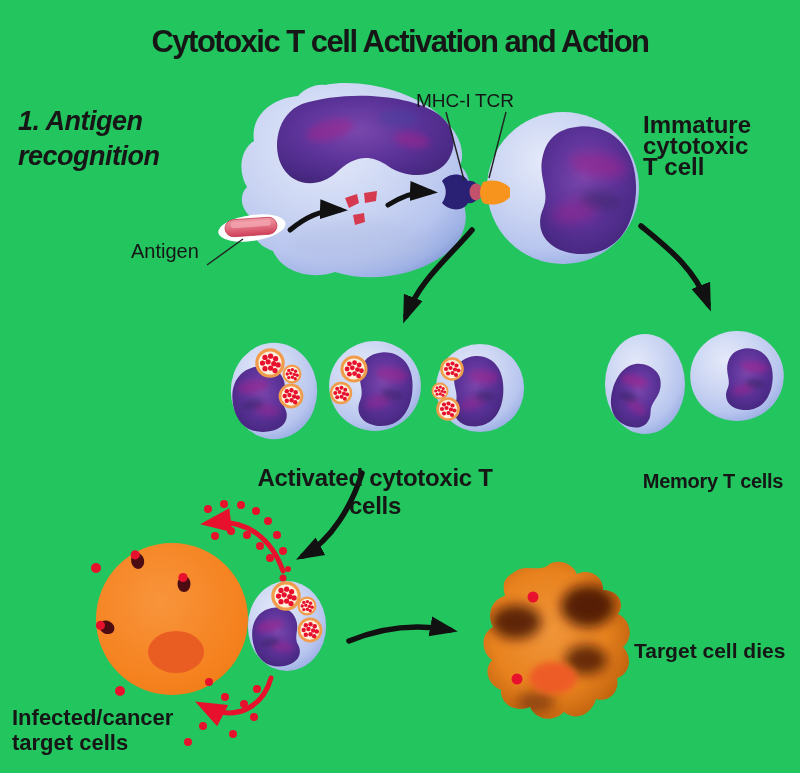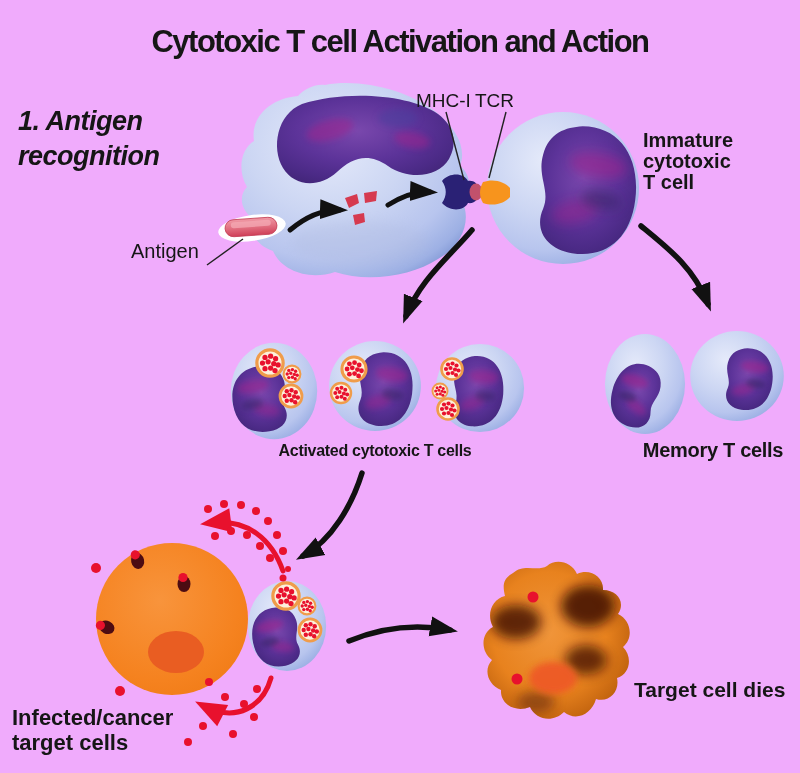--- a/index.html
+++ b/index.html
@@ -1,42 +1,42 @@
 <!DOCTYPE html>
 <html><head>
 <meta charset="utf-8">
 <style>
   html,body{margin:0;padding:0;background:#fff;}
   #stage{
-    position:relative;width:800px;height:773px;background:#f0abfc;overflow:hidden;
+    position:relative;width:800px;height:773px;background:#22c55e;overflow:hidden;
     font-family:"Liberation Sans","DejaVu Sans",sans-serif;color:#1a1a1a;
   }
   #art{position:absolute;left:0;top:0;}
   .lbl{position:absolute;white-space:pre-line;}
   .title{
     left:0;top:24px;width:800px;text-align:center;
     font-size:31px;font-weight:700;letter-spacing:-1.5px;color:#161616;
   }
   .stephead{
     font-size:27px;font-weight:700;font-style:italic;letter-spacing:-0.5px;color:#161616;
     line-height:1.3;
   }
   .step1{left:18px;top:104px;width:170px;text-align:left;}
   .step2{left:452px;top:283px;}
   .step3{left:30px;top:464px;}
   .plain{font-size:20px;font-weight:400;color:#161616;}
   .antigen{left:131px;top:240px;}
   .mhc{left:408px;top:90px;font-size:19px;margin-left:8px;}
   .tcr{left:475px;top:90px;font-size:19px;}
   .bold{font-weight:700;color:#161616;}
-  .immature{left:643px;top:130px;font-size:20px;line-height:21px;}
-  .activated{left:230px;top:442px;width:290px;text-align:center;font-size:16px;letter-spacing:-0.3px;}
-  .memory{left:628px;top:439px;width:170px;text-align:center;font-size:20px;letter-spacing:-0.3px;}
+  .immature{left:643px;top:114px;font-size:24px;line-height:21px;}
+  .activated{left:230px;top:464px;width:290px;text-align:center;font-size:24px;letter-spacing:-0.3px;}
+  .memory{left:628px;top:470px;width:170px;text-align:center;font-size:20px;letter-spacing:-0.3px;}
   .infected{left:12px;top:705px;font-size:22px;line-height:25px;}
-  .dies{left:634px;top:639px;font-size:21px;margin-top:39px;}
+  .dies{left:634px;top:639px;font-size:21px;}
 </style>
 </head>
 <body>
 
 <div id="stage">
 
   <svg id="art" width="800" height="773" viewBox="0 0 800 773">
     <defs>
       <radialGradient id="gCell" cx="38%" cy="32%" r="78%">
         <stop offset="0%" stop-color="#e5eafa"></stop>

